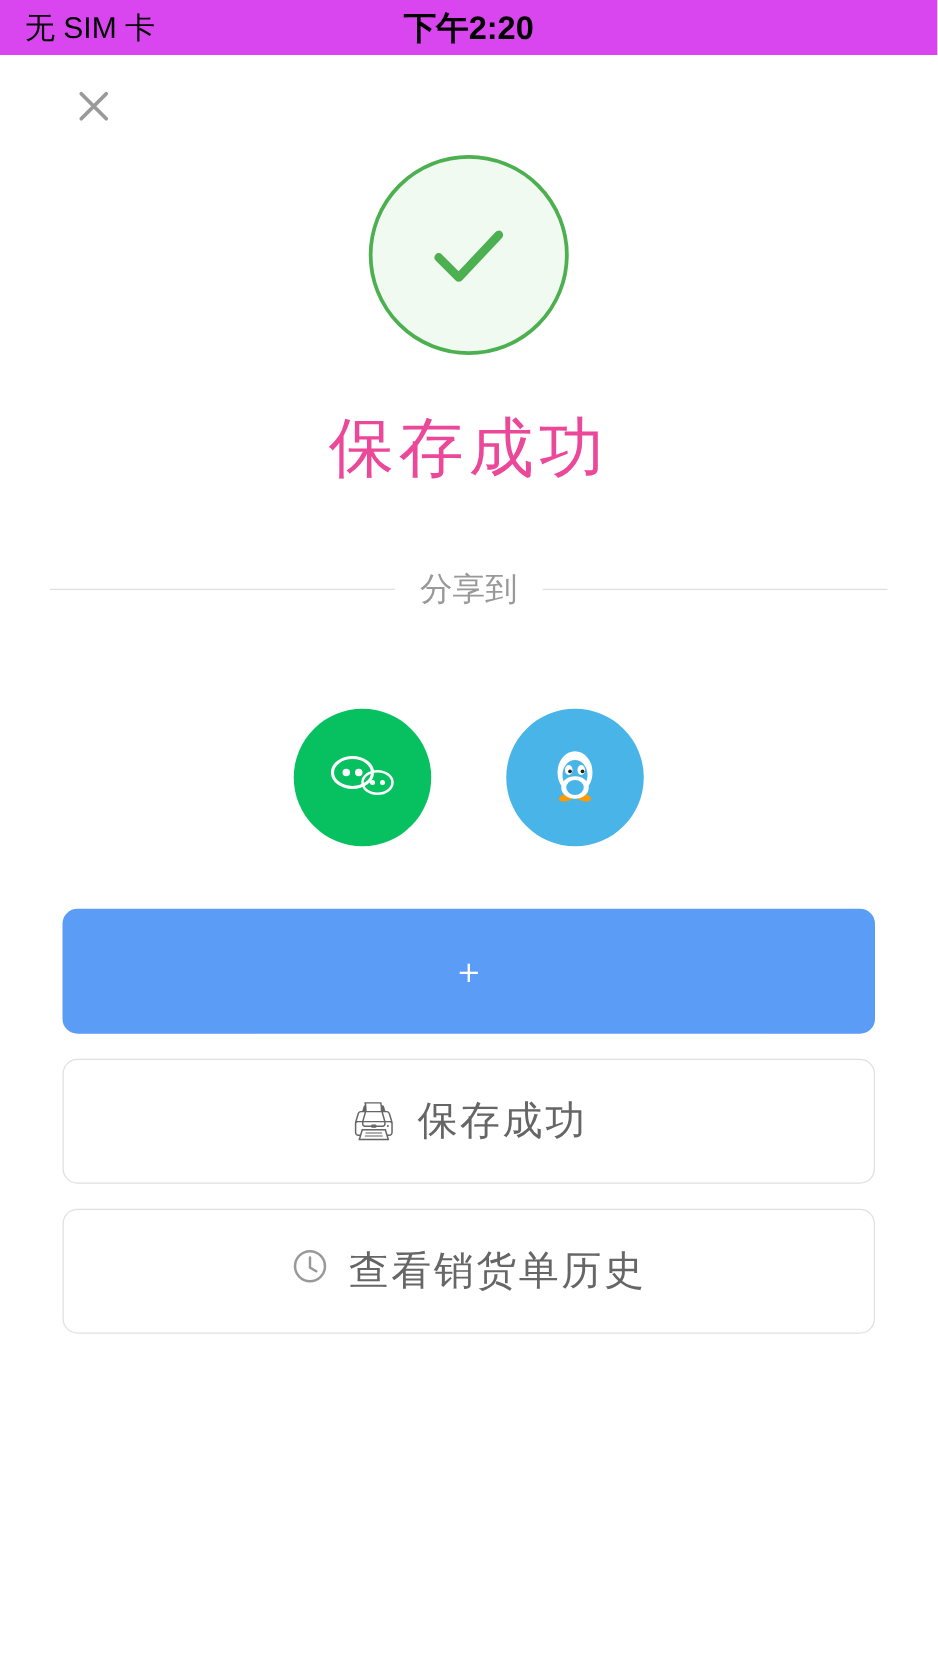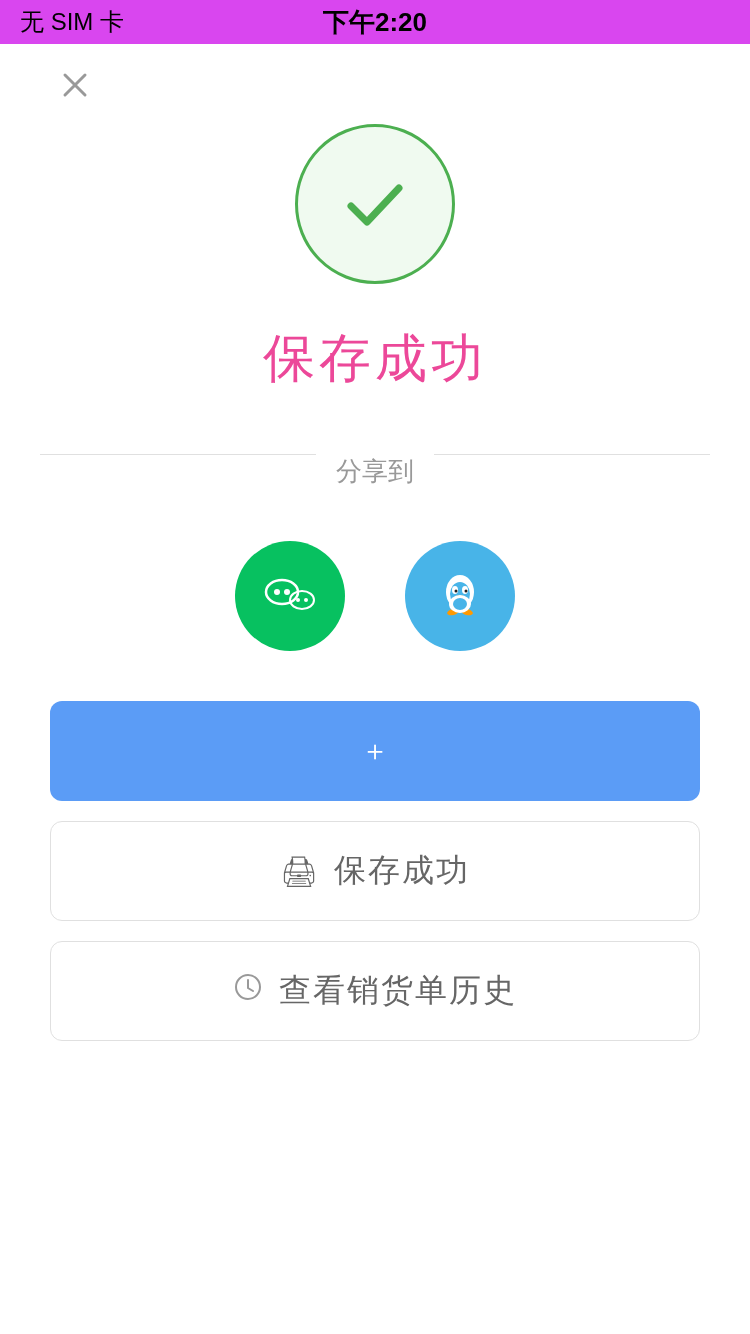--- a/index.html
+++ b/index.html
@@ -98,23 +98,23 @@
     }
 
     
     .share-section {
       width: 100%;
       padding: 0 40px;
       margin-bottom: 50px;
     }
     .share-divider {
       display: flex;
-      align-items: flex-start;
+      align-items: center;
       gap: 20px;
-      margin-bottom: 52px;
+      margin-bottom: 78px;
     }
     .share-divider .line {
       flex: 1;
       height: 1px;
       background: #e0e0e0;
     }
     .share-divider .share-label {
       font-size: 26px;
       color: #999;
       white-space: nowrap;

